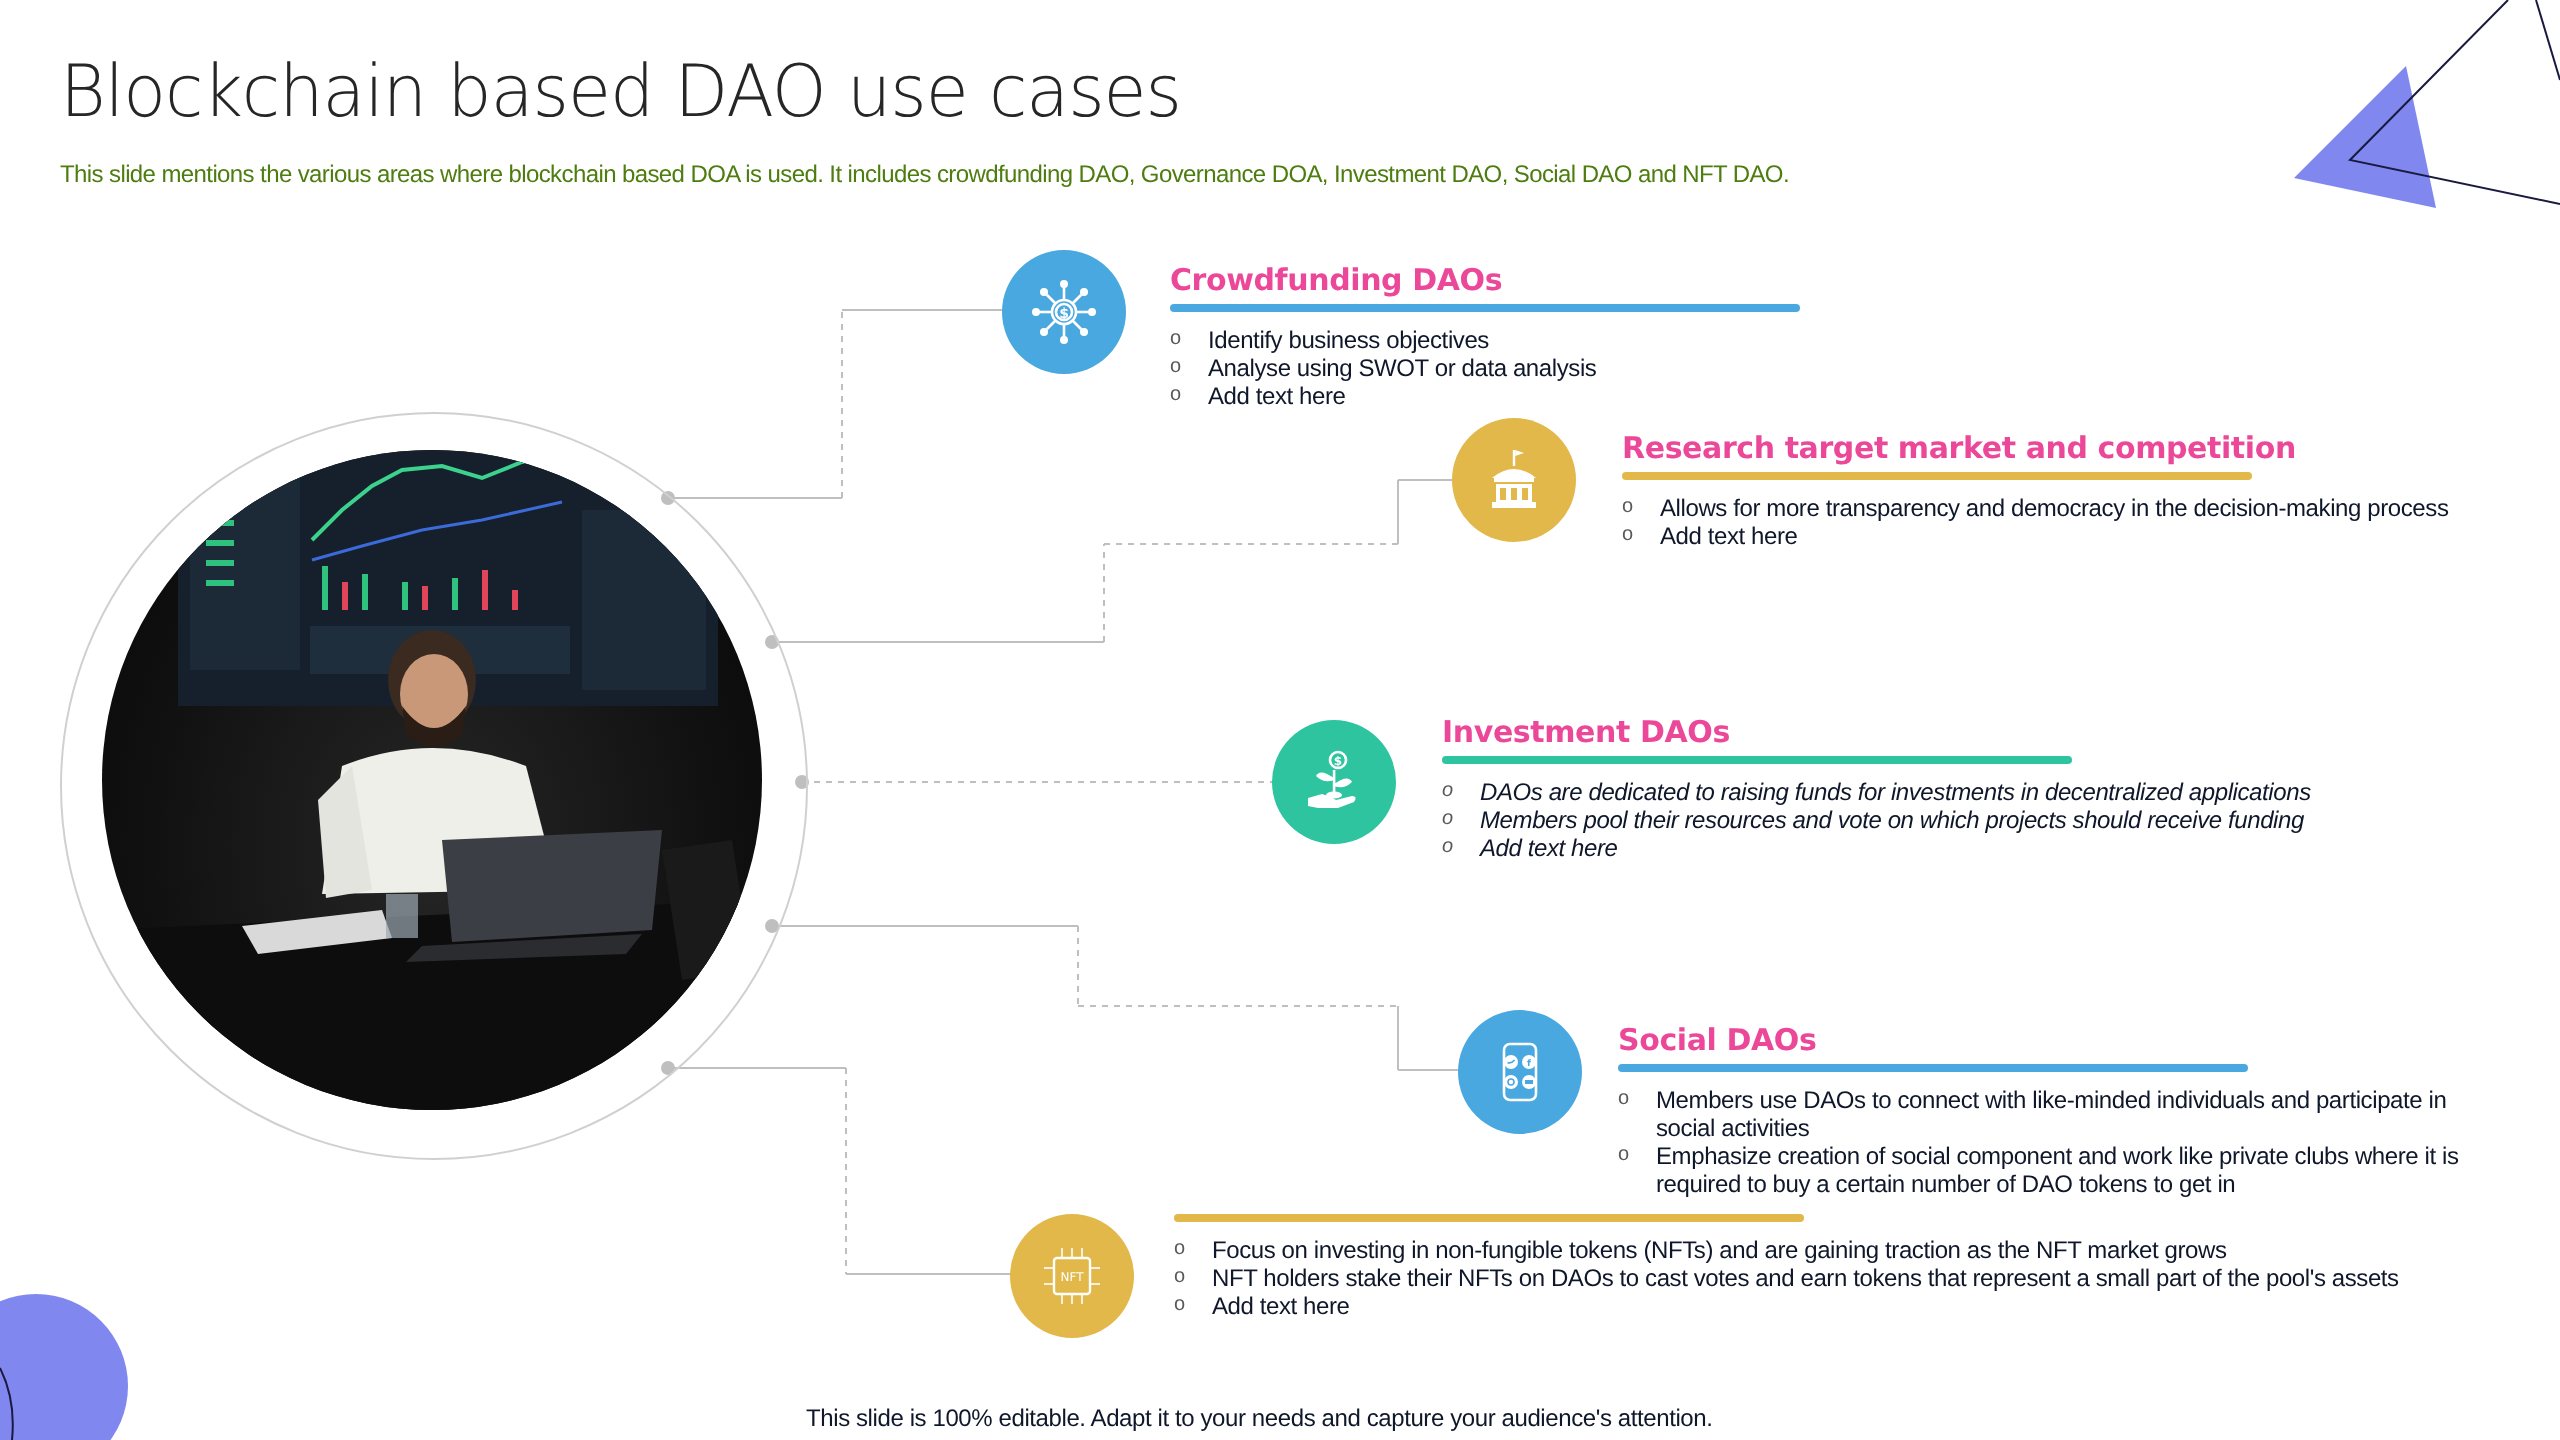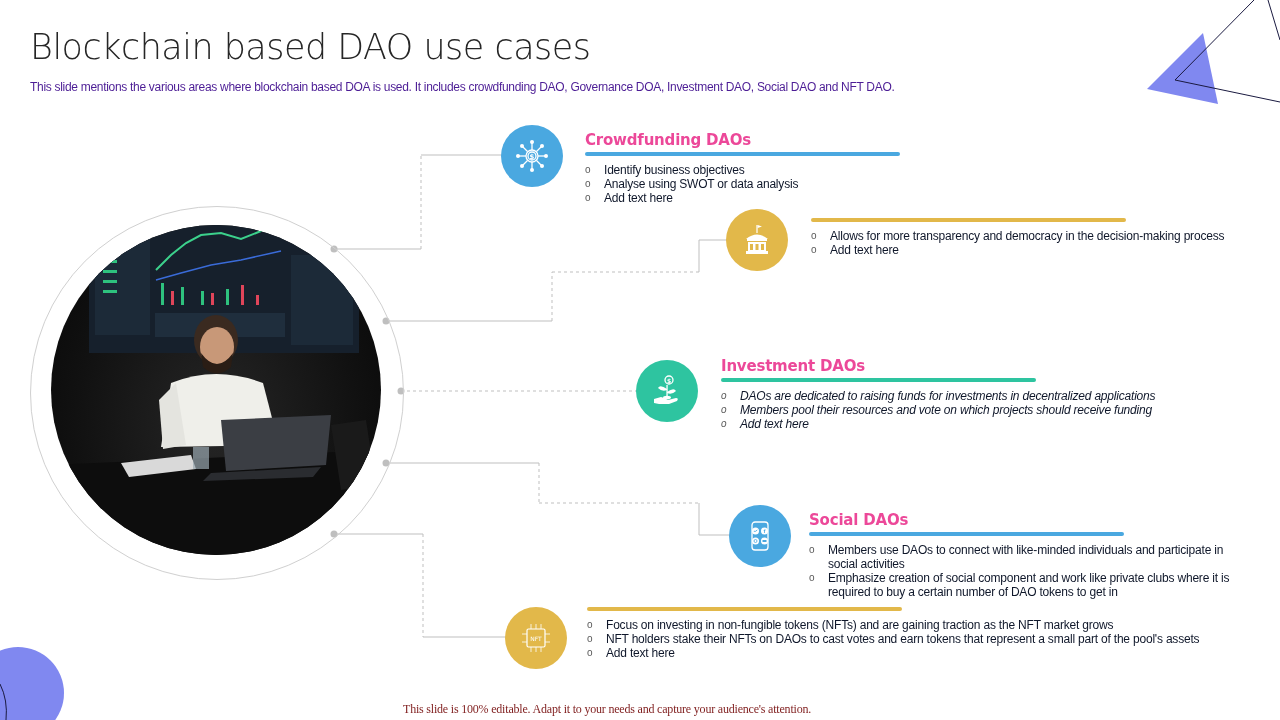--- a/index.html
+++ b/index.html
@@ -1,21 +1,21 @@
 <!DOCTYPE html>
 <html><head>
 <meta charset="utf-8">
 <style>
   * { box-sizing: border-box; margin: 0; padding: 0; }
   html, body { width: 1280px; height: 720px; overflow: hidden; background: #ffffff; }
   body { position: relative; font-family: "Liberation Sans", sans-serif; color: #404040; }
 
   .title { position: absolute; left: 30px; top: 26px; font-family: "DejaVu Sans", sans-serif; font-weight: 300; font-size: 36px; color: #262626; letter-spacing: -0.5px; white-space: nowrap; transform: scaleX(0.97); transform-origin: left; }
-  .subtitle { position: absolute; left: 30px; top: 80px; font-size: 12px; color: #4c1d95; letter-spacing: -0.3px; white-space: nowrap; }
-  .footer { position: absolute; left: 403px; top: 702px; font-size: 12px; color: #7f1d1d; letter-spacing: -0.2px; white-space: nowrap; font-family: Liberation Serif, serif; }
+  .subtitle { position: absolute; left: 30px; top: 80px; font-size: 12px; color: #4d7c0f; letter-spacing: -0.3px; white-space: nowrap; }
+  .footer { position: absolute; left: 403px; top: 702px; font-size: 12px; color: #0f172a; letter-spacing: -0.2px; white-space: nowrap; }
 
   .deco-svg { position: absolute; left: 0; top: 0; pointer-events: none; }
 
   .photo-ring { position: absolute; left: 30px; top: 206px; width: 374px; height: 374px; border-radius: 50%; border: 1.5px solid #d0d0d0; }
   .photo { position: absolute; left: 51px; top: 225px; width: 330px; height: 330px; border-radius: 50%; overflow: hidden; background: radial-gradient(ellipse at 50% 60%, #262626 0%, #111 60%, #050505 100%); }
 
   .icon-circle { position: absolute; width: 62px; height: 62px; border-radius: 50%; display: flex; align-items: center; justify-content: center; }
   .icon-circle svg { width: 36px; height: 36px; }
 
   .card { position: absolute; }
@@ -173,20 +173,21 @@
       <rect x="7" y="29" width="22" height="3"></rect>
     </g>
     <g fill="#E2B84A">
       <rect x="11" y="22" width="3" height="6"></rect>
         <rect x="16.5" y="22" width="3" height="6"></rect>
         <rect x="22" y="22" width="3" height="6"></rect>
     </g>
   </svg>
 </div>
 <div class="card" style="left:811px; top:215px; width:440px;">
+  <div class="card-title">Research target market and competition</div>
   <div class="card-bar" style="width:315px; background:#E2B84A;"></div>
   <ul class="card-list" style="width:440px;">
     <li style="white-space:nowrap;">Allows for more transparency and democracy in the decision-making process</li>
     <li>Add text here</li>
   </ul>
 </div>
 
 <div class="icon-circle" style="left:636px; top:360px; background:#2EC4A0;">
   <svg viewBox="0 0 36 36">
     <circle cx="20" cy="7" r="4" fill="none" stroke="#fff" stroke-width="1.3"></circle>

